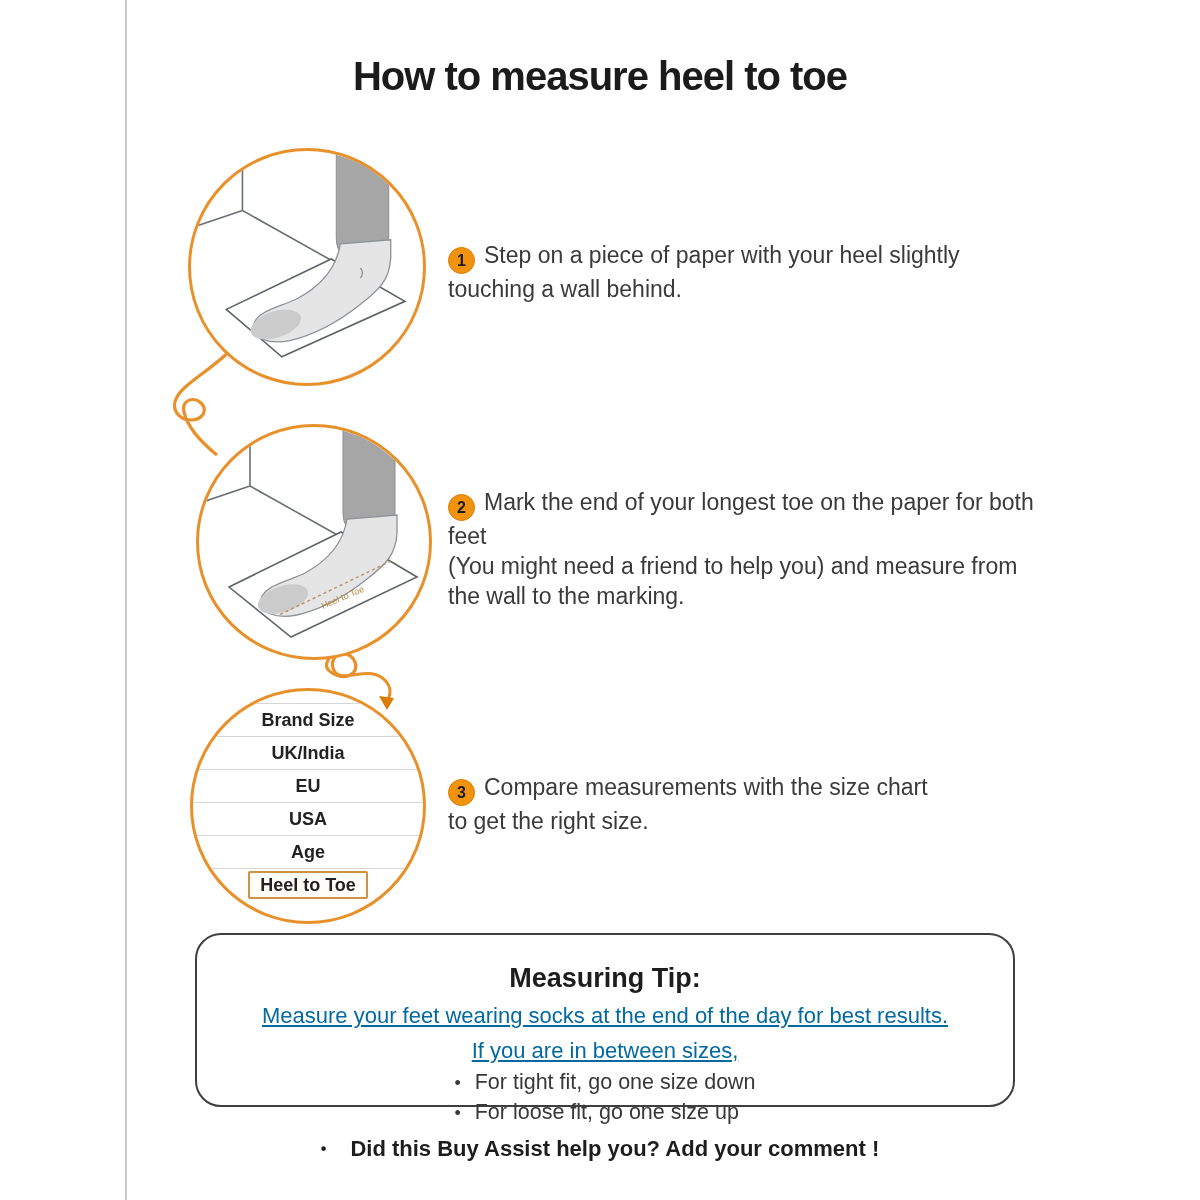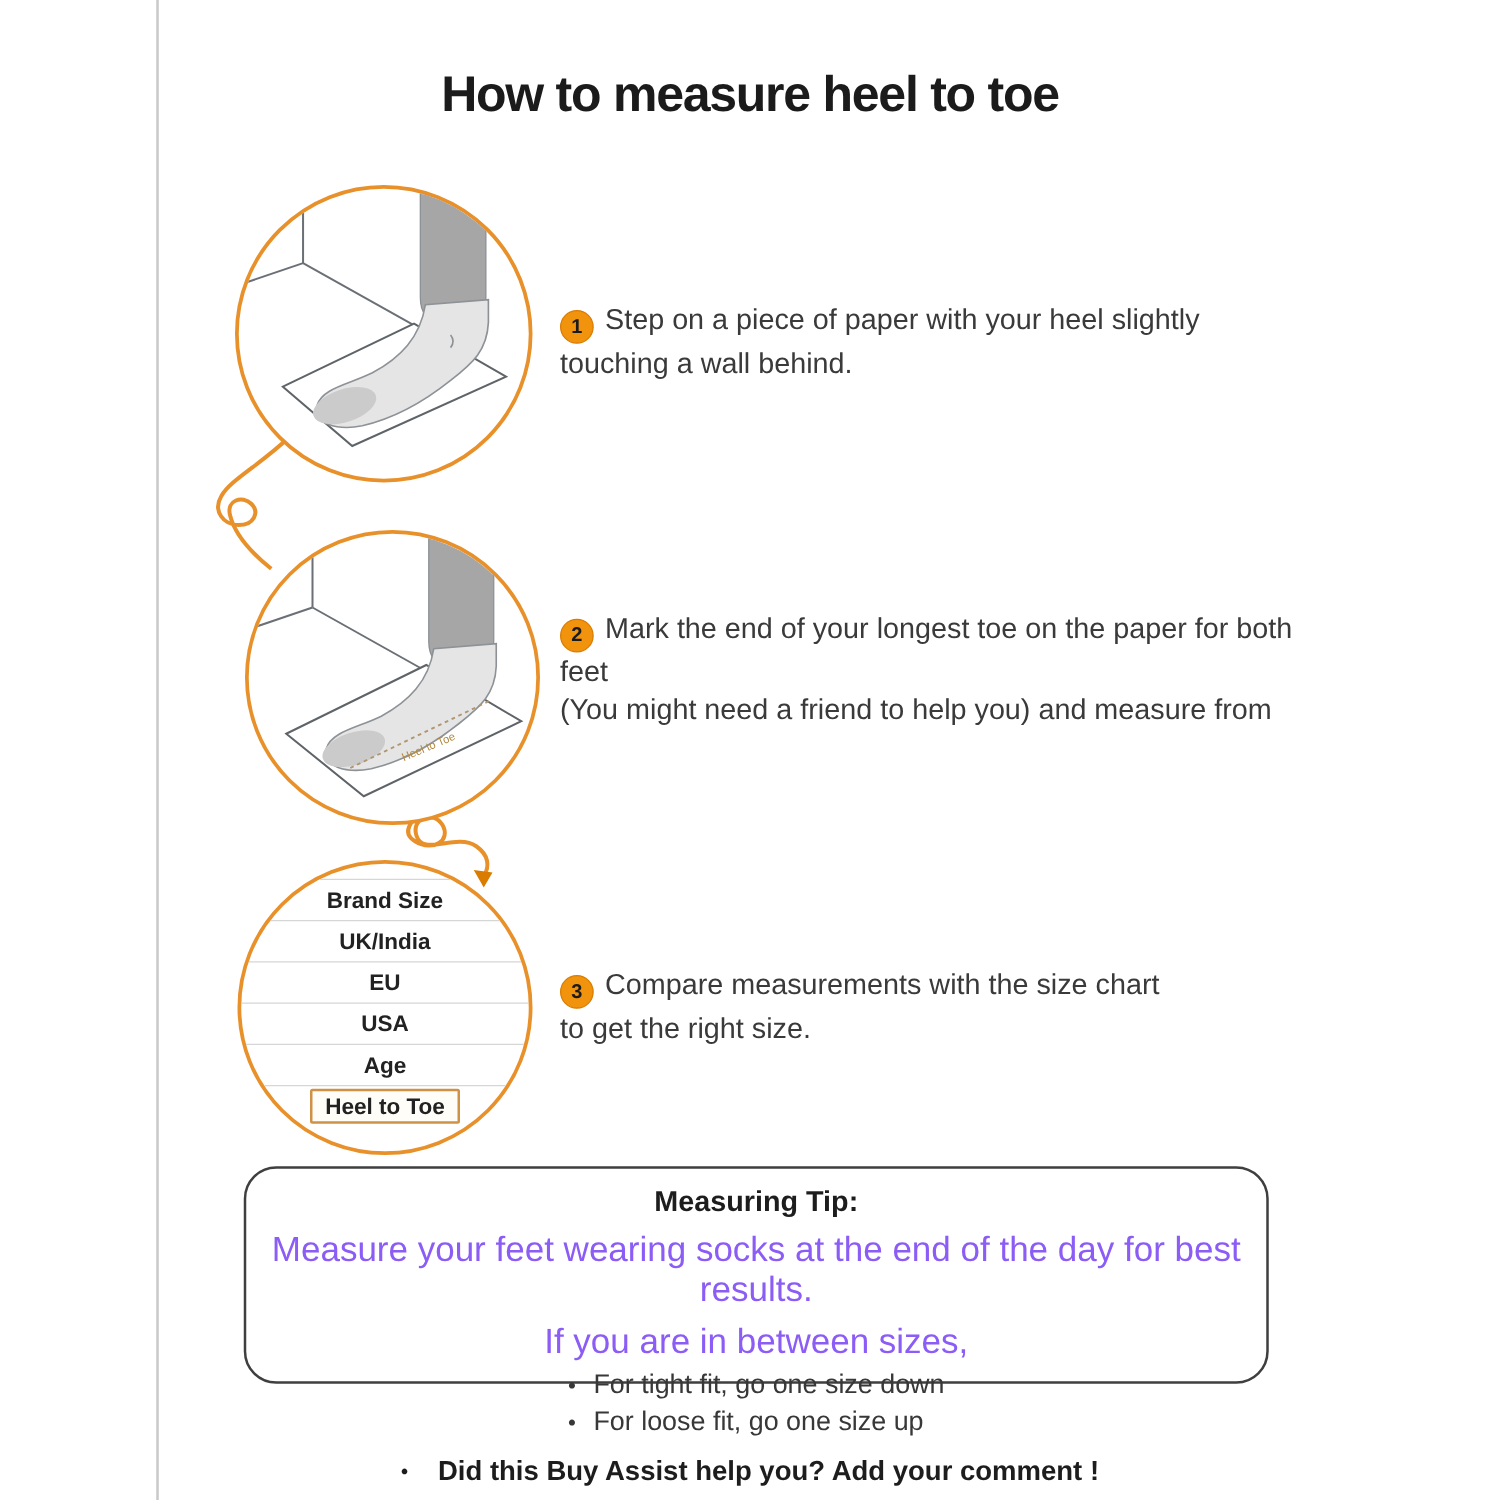--- a/index.html
+++ b/index.html
@@ -21,27 +21,27 @@
              padding:0 10px;line-height:24px;height:24px;background:#fffdf8;}
   .step{position:absolute;font-size:23px;line-height:30px;color:#3a3a3a;z-index:2;}
   .badge{display:inline-block;width:25px;height:25px;border-radius:50%;background:#F2930D;
          border:1px solid #d97c00;color:#1a1a1a;font-size:16px;font-weight:700;text-align:center;
          line-height:25px;margin-right:9px;vertical-align:-3px;}
   .s1{left:448px;top:240px;width:540px;}
   .s2{left:448px;top:487px;width:600px;}
   .s3{left:448px;top:772px;width:540px;}
   .tipbox{position:absolute;left:195px;top:933px;width:820px;height:174px;box-sizing:border-box;
           border:2px solid #3f3f3f;border-radius:26px;background:#fff;z-index:2;text-align:center;}
-  .tip-heading{margin-top:13px;font-size:23px;font-weight:700;color:#1d1d1d;}
-  .tip-line{margin-top:9px;font-size:28px;color:#8b5cf6;}
+  .tip-heading{margin-top:28px;font-size:27px;font-weight:700;color:#1d1d1d;}
+  .tip-line{margin-top:9px;font-size:22px;color:#0369a1;text-decoration:underline;}
   .tip-bullets{width:fit-content;margin:4px auto 0 auto;padding:0;list-style:none;text-align:left;}
   .tip-bullets li{font-size:21.5px;color:#383838;line-height:29px;}
   .tip-bullets li::before{content:"\2022";margin-right:14px;font-size:18px;}
   .footer{position:absolute;left:0;top:1136px;width:1200px;text-align:center;
-          font-size:22px;font-weight:700;color:#1d1d1d;z-index:2;margin-top:28px;}
+          font-size:22px;font-weight:700;color:#1d1d1d;z-index:2;}
   .footer .fb{font-size:16px;margin-right:24px;vertical-align:2px;}
 </style>
 </head>
 <body>
 
 <div class="page">
 
   <div class="left-rule"></div>
 
   <div class="title">How to measure heel to toe</div>
@@ -97,20 +97,21 @@
   </div>
 
   <div class="step s1">
     <span class="badge">1</span><span>Step on a piece of paper with your heel slightly</span><br>
     <span>touching a wall behind.</span>
   </div>
 
   <div class="step s2">
     <span class="badge">2</span><span>Mark the end of your longest toe on the paper for both feet</span><br>
     <span>(You might need a friend to help you) and measure from</span><br>
+    <span>the wall to the marking.</span>
   </div>
 
   <div class="step s3">
     <span class="badge">3</span><span>Compare measurements with the size chart</span><br>
     <span>to get the right size.</span>
   </div>
 
   <div class="tipbox">
     <div class="tip-heading">Measuring Tip:</div>
     <div class="tip-line">Measure your feet wearing socks at the end of the day for best results.</div>

